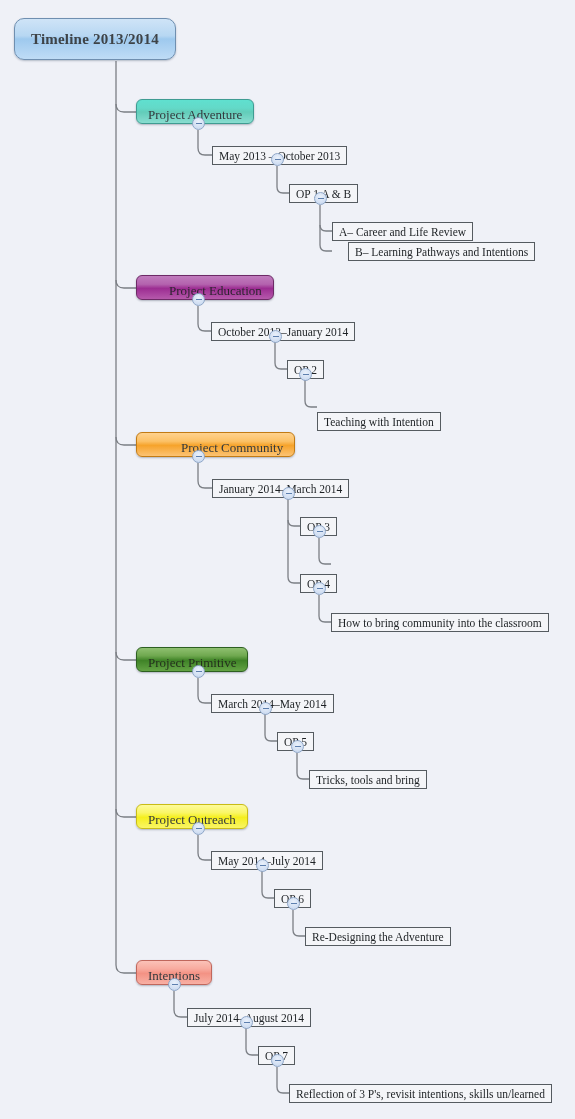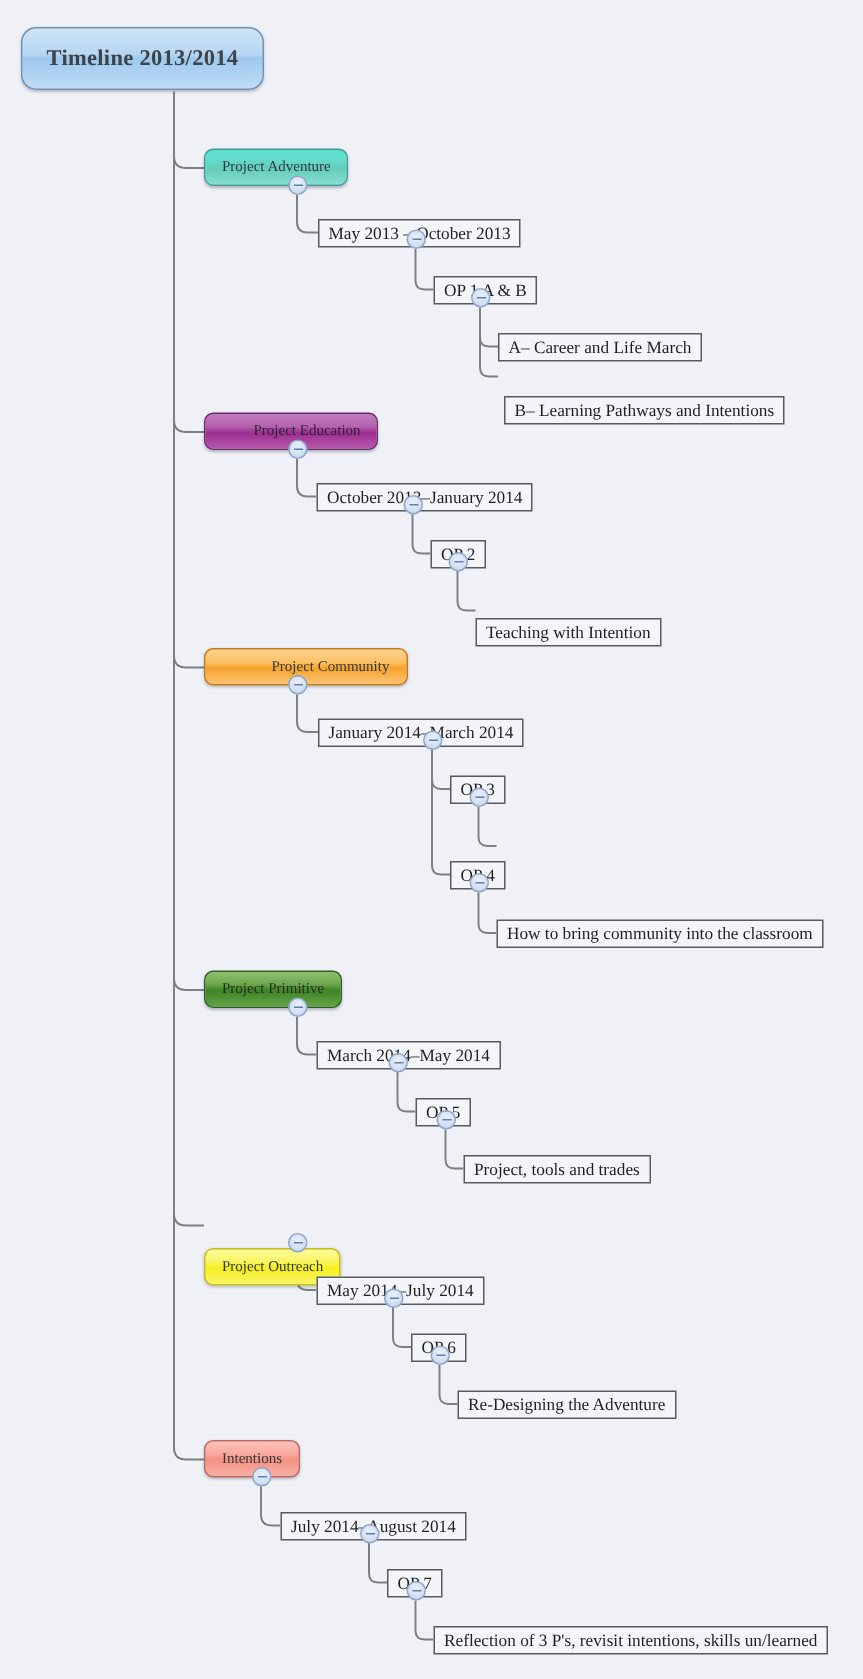--- a/index.html
+++ b/index.html
@@ -41,23 +41,24 @@
     font-size: 15px;
     font-weight: bold;
     color: #3e4347;
     letter-spacing: .2px;
   }
   
   .l1 {
     padding: 0 11px;
     height: 25px;
     border-radius: 6px;
-    font-size: 10px;
+    font-size: 13px;
     color: #32383c;
     box-shadow: 0 1px 2px rgba(40,50,70,0.32);
+    align-items: flex-end;
   }
   .l1.teal {
     border: 1px solid #3f9c92;
     background: linear-gradient(to bottom, #5fe0cf 0%, #63d9c8 35%, #62cdb9 52%, #88ddd0 100%);
   }
   .l1.purple {
     border: 1px solid #6d2a66;
     background: linear-gradient(to bottom, #c07bbd 0%, #b463ae 36%, #9c2d92 54%, #b659ab 100%);
     color: #2e2330;
     padding-left: 32px;
@@ -68,21 +69,20 @@
     padding-left: 44px;
   }
   .l1.green {
     border: 1px solid #2d6020;
     background: linear-gradient(to bottom, #8fc070 0%, #6fa84f 34%, #3f8327 54%, #63a344 100%);
     color: #23301c;
   }
   .l1.yellow {
     border: 1px solid #c9bc15;
     background: linear-gradient(to bottom, #fdfb9a 0%, #faf668 33%, #f5ef1e 54%, #f9f566 100%);
-    margin-top: 28px;
   }
   .l1.pink {
     border: 1px solid #c0675c;
     background: linear-gradient(to bottom, #fbc2b8 0%, #f8ab9f 34%, #f39284 54%, #f8b0a4 100%);
   }
   
   .leaf {
     padding: 0 6px;
     height: 19px;
     border: 1px solid #555b60;
@@ -169,23 +169,23 @@
     <span>May 2013 – October 2013</span>
   </div>
   <div class="toggle" style="left:271px; top:153px;"></div>
 
   <div class="node leaf" style="left:289px; top:184px;">
     <span>OP 1 A &amp; B</span>
   </div>
   <div class="toggle" style="left:314px; top:192px;"></div>
 
   <div class="node leaf" style="left:332px; top:222px;">
-    <span>A– Career and Life March</span>
-  </div>
-  <div class="node leaf" style="left:336px; top:242px;margin-top:22px;">
+    <span>A– Career and Life Review</span>
+  </div>
+  <div class="node leaf" style="left:348px; top:242px;">
     <span>B– Learning Pathways and Intentions</span>
   </div>
 
   <div class="node l1 purple" style="left:136px; top:275px;">
     <span>Project Education</span>
   </div>
   <div class="toggle" style="left:192px; top:293px;"></div>
 
   <div class="node leaf" style="left:211px; top:322px;">
     <span>October 2013–January 2014</span>
@@ -235,21 +235,21 @@
     <span>March 2014–May 2014</span>
   </div>
   <div class="toggle" style="left:259px; top:702px;"></div>
 
   <div class="node leaf" style="left:277px; top:732px;">
     <span>OP 5</span>
   </div>
   <div class="toggle" style="left:291px; top:740px;"></div>
 
   <div class="node leaf" style="left:309px; top:770px;">
-    <span>Project, tools and trades</span>
+    <span>Tricks, tools and bring</span>
   </div>
 
   <div class="node l1 yellow" style="left:136px; top:804px;">
     <span>Project Outreach</span>
   </div>
   <div class="toggle" style="left:192px; top:822px;"></div>
 
   <div class="node leaf" style="left:211px; top:851px;">
     <span>May 2014–July 2014</span>
   </div>

